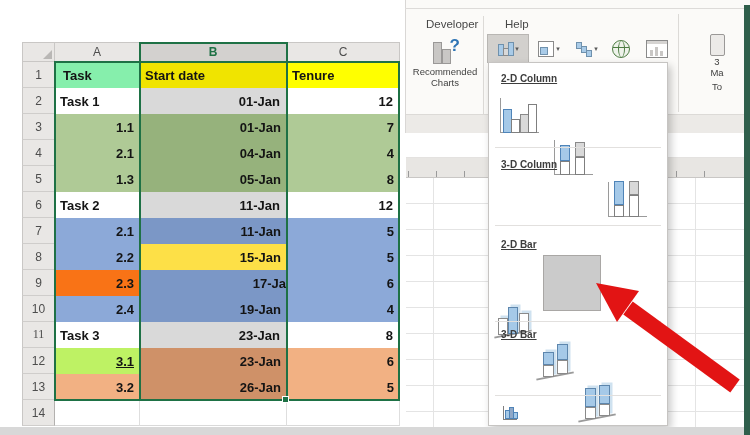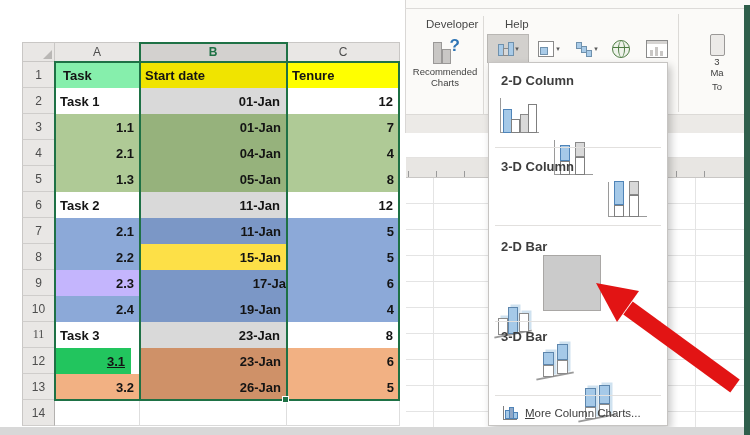--- a/index.html
+++ b/index.html
@@ -58,21 +58,21 @@
   .fxband{left:406px;top:133px;width:344px;height:25px;background:#ffffff;border-bottom:1px solid #e4e2e0;}
   .hdrstrip{left:406px;top:158px;width:338px;height:20px;background:#E8E6E3;border-bottom:1px solid #c9c7c5;}
   .tick{width:1px;height:6px;background:#9a9a9a;bottom:0;}
   .gridarea{left:406px;top:178px;width:338px;height:249px;
     background:repeating-linear-gradient(to bottom,#ffffff 0 25px,#e4e4e4 25px 26px);}
   .vgrid{width:1px;background:#e4e4e4;top:178px;height:249px;}
 
   
   .dropdown{left:488px;top:62px;width:180px;height:364px;background:#fff;border:1px solid #c6c4c2;
     box-shadow:3px 4px 8px rgba(0,0,0,.22);}
-  .dd-title{left:12px;font-size:13px;font-weight:bold;color:#3d3d3d;}
+  .dd-title{left:12px;font-size:10px;font-weight:bold;color:#3d3d3d;text-decoration:underline;}
   .dd-hr{left:6px;width:166px;height:1px;background:#e2e0de;}
   .hl-box{background:#CBCBCB;border:1px solid #a9a7a5;}
   
   .cicon{width:44px;height:42px;position:relative;cursor:pointer;}
   .cicon .ax{position:absolute;left:3px;right:2px;top:3px;bottom:4px;
     border-left:1.5px solid #9a9a9a;border-bottom:1.5px solid #9a9a9a;}
   .vb{position:absolute;bottom:4px;width:7px;border:1px solid #7f7f7f;background:#fff;}
   .vb.bl{background:#A5C9E8;border-color:#4f84b8;}
   .vb.gy{background:#D9D9D9;border-color:#8a8a8a;}
   .vstack{position:absolute;bottom:4px;width:10px;display:flex;flex-direction:column;}
@@ -147,30 +147,30 @@
       <div class="abs cell ar" style="left: 287px; top: 166px; width: 113px; background: rgb(175, 202, 150);">8</div>
       <div class="abs cell al" style="left: 55px; top: 192px; width: 85px; background: rgb(255, 255, 255); border-right: 1px solid rgba(0, 0, 0, 0.13);">Task 2</div>
       <div class="abs cell ar" style="left: 140px; top: 192px; width: 147px; background: rgb(217, 217, 217); border-right: 1px solid rgba(0, 0, 0, 0.13);">11-Jan</div>
       <div class="abs cell ar" style="left: 287px; top: 192px; width: 113px; background: rgb(255, 255, 255); border-right: 1px solid rgba(0, 0, 0, 0.13);">12</div>
       <div class="abs cell ar" style="left: 55px; top: 218px; width: 85px; background: rgb(140, 169, 216);">2.1</div>
       <div class="abs cell ar" style="left: 140px; top: 218px; width: 147px; background: rgb(123, 151, 198);">11-Jan</div>
       <div class="abs cell ar" style="left: 287px; top: 218px; width: 113px; background: rgb(140, 169, 216);">5</div>
       <div class="abs cell ar" style="left: 55px; top: 244px; width: 85px; background: rgb(140, 169, 216);">2.2</div>
       <div class="abs cell ar" style="left: 140px; top: 244px; width: 147px; background: #fde047;">15-Jan</div>
       <div class="abs cell ar" style="left: 287px; top: 244px; width: 113px; background: rgb(140, 169, 216);">5</div>
-      <div class="abs cell ar" style="left: 55px; top: 270px; width: 85px; background: #c4b5fd;">2.3</div>
+      <div class="abs cell ar" style="left: 55px; top: 270px; width: 85px; background: #f97316;">2.3</div>
       <div class="abs cell ar" style="left: 140px; top: 270px; width: 160px; background: rgb(123, 151, 198);">17-Jan</div>
       <div class="abs cell ar" style="left: 287px; top: 270px; width: 113px; background: rgb(140, 169, 216);">6</div>
       <div class="abs cell ar" style="left: 55px; top: 296px; width: 85px; background: rgb(140, 169, 216);">2.4</div>
       <div class="abs cell ar" style="left: 140px; top: 296px; width: 147px; background: rgb(123, 151, 198);">19-Jan</div>
       <div class="abs cell ar" style="left: 287px; top: 296px; width: 113px; background: rgb(140, 169, 216);">4</div>
       <div class="abs cell al" style="left: 55px; top: 322px; width: 85px; background: rgb(255, 255, 255); border-right: 1px solid rgba(0, 0, 0, 0.13);">Task 3</div>
       <div class="abs cell ar" style="left: 140px; top: 322px; width: 147px; background: rgb(217, 217, 217); border-right: 1px solid rgba(0, 0, 0, 0.13);">23-Jan</div>
       <div class="abs cell ar" style="left: 287px; top: 322px; width: 113px; background: rgb(255, 255, 255); border-right: 1px solid rgba(0, 0, 0, 0.13);">8</div>
-      <div class="abs cell ar" style="left: 55px; top: 348px; width: 76px; background: #22c55e; text-decoration: underline;">3.1</div>
+      <div class="abs cell ar" style="left: 55px; top: 348px; width: 85px; background: #bef264; text-decoration: underline;">3.1</div>
       <div class="abs cell ar" style="left: 140px; top: 348px; width: 147px; background: rgb(207, 145, 104);">23-Jan</div>
       <div class="abs cell ar" style="left: 287px; top: 348px; width: 113px; background: rgb(242, 177, 131);">6</div>
       <div class="abs cell ar" style="left: 55px; top: 374px; width: 85px; background: rgb(242, 177, 131);">3.2</div>
       <div class="abs cell ar" style="left: 140px; top: 374px; width: 147px; background: rgb(207, 145, 104);">26-Jan</div>
       <div class="abs cell ar" style="left: 287px; top: 374px; width: 113px; background: rgb(242, 177, 131);">5</div>
       <div class="abs cell al" style="left: 55px; top: 400px; width: 85px; background: rgb(255, 255, 255); border-right: 1px solid rgba(0, 0, 0, 0.13); border-bottom: 1px solid rgb(217, 217, 217);"></div>
       <div class="abs cell al" style="left: 140px; top: 400px; width: 147px; background: rgb(255, 255, 255); border-right: 1px solid rgba(0, 0, 0, 0.13); border-bottom: 1px solid rgb(217, 217, 217);"></div>
       <div class="abs cell al" style="left: 287px; top: 400px; width: 113px; background: rgb(255, 255, 255); border-right: 1px solid rgba(0, 0, 0, 0.13); border-bottom: 1px solid rgb(217, 217, 217);"></div>
     </div>
 
@@ -336,21 +336,20 @@
     <div class="abs dd-title" style="top:266px;">3-D Bar</div>
 
     <div class="abs dd-hr" style="top:332px;"></div>
 
     <div class="abs dd-footer">
       <span class="mini-chart">
         <i style="left:1px;height:7px;"></i>
           <i class="gy" style="left:5px;height:10px;"></i>
           <i style="left:9px;height:5px;"></i>
       </span>
-      <span class="flabel">More Column Charts...</span>
     </div>
   </div>
 
   <svg class="abs arrow" style="left:0;top:0;" width="750" height="435" viewBox="0 0 750 435">
     <line x1="735" y1="386" x2="628" y2="308" stroke="#E21414" stroke-width="16"></line>
     <polygon points="596,283 639,291 617,322" fill="#E21414"></polygon>
   </svg>
 
   <div class="abs bottom-strip" style="background: rgb(216, 216, 216);"></div>
   <div class="abs edge-bar" style="background: rgb(47, 95, 76);"></div>

